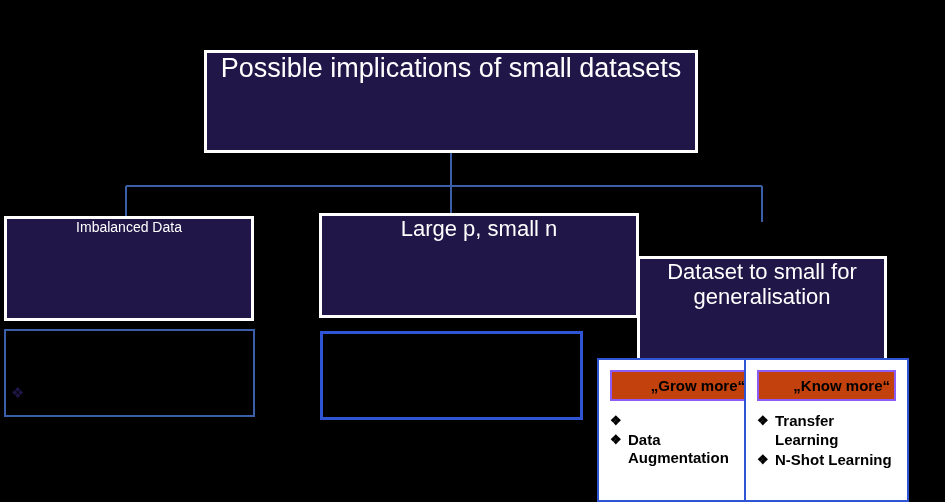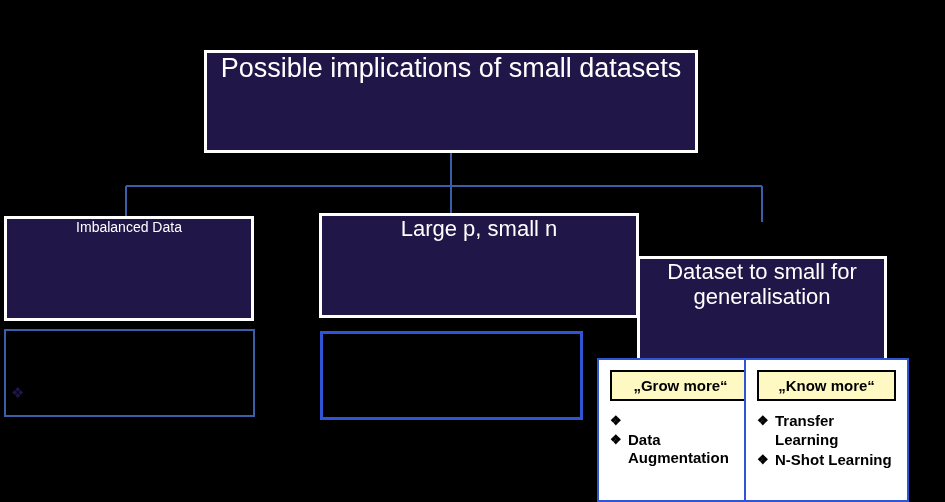--- a/index.html
+++ b/index.html
@@ -120,26 +120,26 @@
     height: 144px;
   }
   #panel-know {
     left: 744px;
     top: 358px;
     width: 165px;
     height: 144px;
   }
   .panel-header {
     box-sizing: border-box;
-    border: 2px solid #000000;
-    background: #fef9c3;
+    border: 2px solid #8b5cf6;
+    background: #c2410c;
     color: #000000;
     font-size: 15px;
     font-weight: bold;
-    text-align: center;
+    text-align: right;
     padding: 5px 4px;
     margin: 0 2px 11px 2px;
   }
   .panel-list {
     list-style: none;
     margin: 0;
     padding: 0;
     color: #000000;
     font-size: 15px;
     font-weight: bold;

